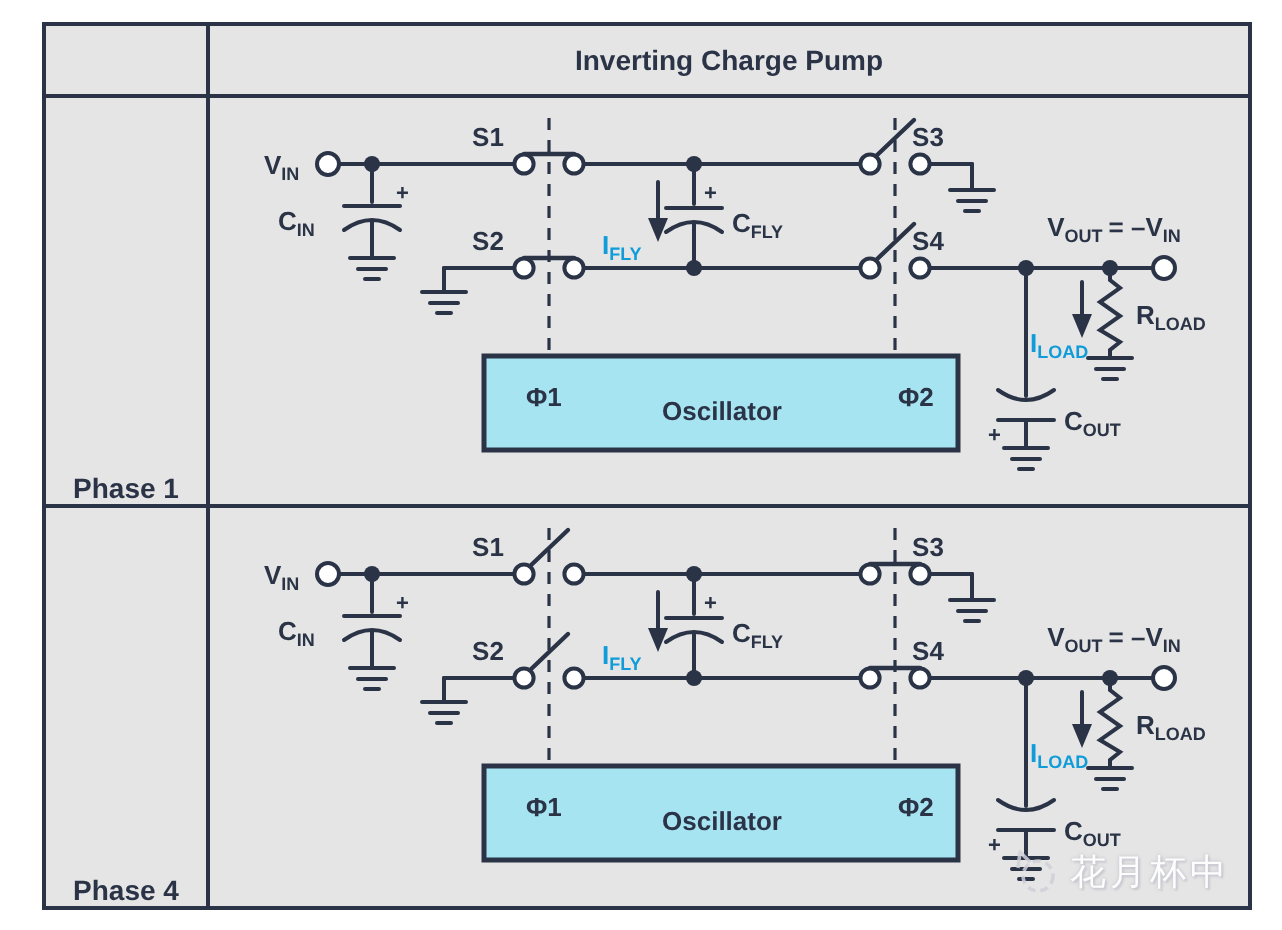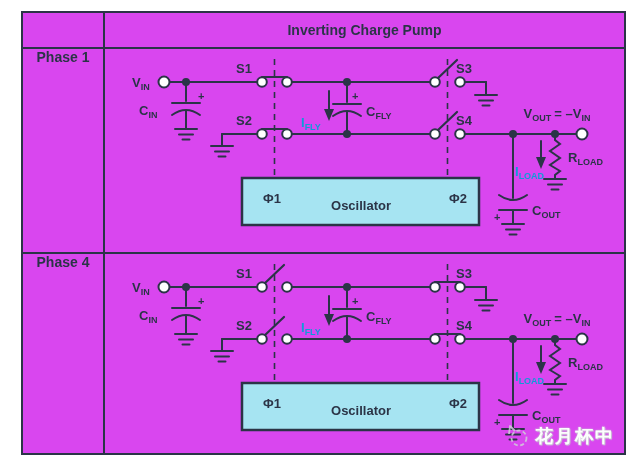--- a/index.html
+++ b/index.html
@@ -4,43 +4,43 @@
 <style>
   :root{
     --navy:#2b3447; --blue:#0f9cd8; --osc:#a6e4f2; --wm:#c9c9d2;
   }
   html,body{margin:0;padding:0;background:#fff;}
   .stage{position:relative;width:641px;height:465px;background:#fff;
          font-family:"Liberation Sans",sans-serif;overflow:hidden;}
   .tbl{position:absolute;left:21px;top:11px;width:601px;height:440px;
        border:2px solid var(--navy);display:grid;
        grid-template-columns:82px 1fr;grid-template-rows:36px 205px 1fr;
-       background:#d946ef;}
+       background:#e5e5e5;}
   .cell{box-sizing:border-box;overflow:hidden;}
   .col1{border-right:2px solid var(--navy);}
   .rowline{border-bottom:2px solid var(--navy);}
   .head{display:flex;align-items:center;justify-content:center;
         font-weight:bold;font-size:14px;color:var(--navy);}
-  .plabel{display:flex;align-items:flex-start;justify-content:center;
+  .plabel{display:flex;align-items:flex-end;justify-content:center;
           font-weight:bold;font-size:14px;color:var(--navy);}
   .circuit{position:relative;}
   svg.circ{display:block;}
   .wire{stroke:var(--navy);stroke-width:2;fill:none;stroke-linecap:round;}
   .blade{stroke:var(--navy);stroke-width:2.2;fill:none;stroke-linecap:round;}
   .dash{stroke:var(--navy);stroke-width:1.6;fill:none;stroke-dasharray:6 5;}
   .dot{fill:var(--navy);stroke:none;}
   .oc{fill:#fff;stroke:var(--navy);stroke-width:2;}
   .osc-box{fill:var(--osc);stroke:var(--navy);stroke-width:2.5;}
   .lbl{font-family:"Liberation Sans",sans-serif;font-weight:bold;font-size:13px;fill:var(--navy);}
   .sub{font-size:9px;}
   .blue{fill:var(--blue);}
   .plus{font-family:"Liberation Sans",sans-serif;font-weight:bold;font-size:11px;fill:var(--navy);}
   .wm{position:absolute;left:506px;top:424px;display:flex;align-items:center;gap:5px;}
   .wm-icon{opacity:.85;}
-  .wm-text{font-weight:bold;font-size:18px;letter-spacing:2px;color:#fdfdfe;
+  .wm-text{font-weight:normal;font-size:18px;letter-spacing:2px;color:#fdfdfe;
            text-shadow:0 0 1px var(--wm),0 0 2px var(--wm),1px 1px 1px var(--wm);}
 </style>
 </head>
 <body>
 
 <div class="stage">
   <div class="tbl">
 
     <div class="cell col1 rowline"></div>
     <div class="cell head rowline">

